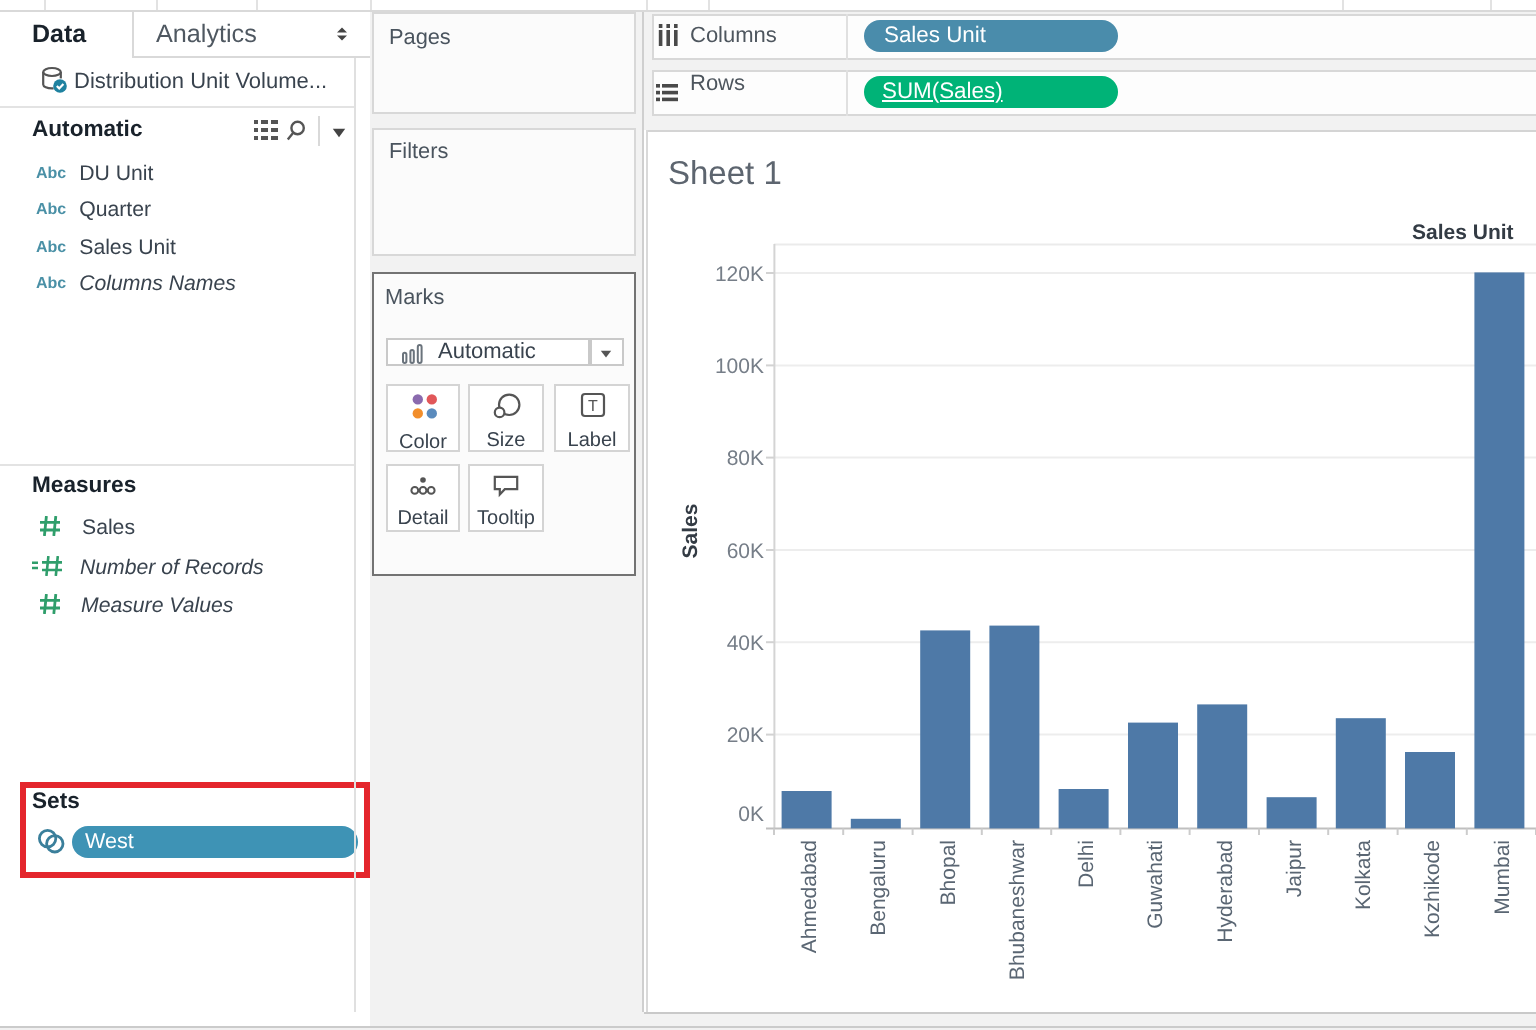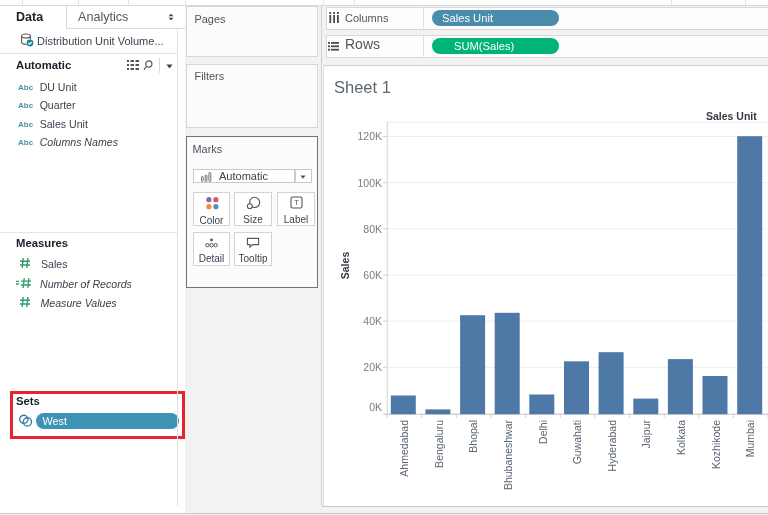--- a/index.html
+++ b/index.html
@@ -206,24 +206,24 @@
   <svg class="abs" style="left:328px;top:42px;" width="11" height="9" viewBox="0 0 11 9">
     <g fill="#4a4a4a">
       <rect x="0" y="0" width="2" height="1.8"></rect>
         <rect x="3" y="0" width="8" height="1.8"></rect>
       <rect x="0" y="3.4" width="2" height="1.8"></rect>
         <rect x="3" y="3.4" width="8" height="1.8"></rect>
       <rect x="0" y="6.8" width="2" height="1.8"></rect>
         <rect x="3" y="6.8" width="8" height="1.8"></rect>
     </g>
   </svg>
-  <div class="abs" style="left:345px;top:36px;font-size:14px;color:#4e565e;">Rows</div>
+  <div class="abs" style="left:345px;top:36px;font-size:11px;color:#4e565e;">Rows</div>
   <div class="abs" style="left:423px;top:35px;width:1px;height:23px;background:#e0e0e0;"></div>
   <div class="pill" style="left:432px;top:37.9px;width:127px;height:16.5px;line-height:16.5px;background:#00b377;">
-    <span style="margin-left:22px;">SUM(Sales)</span>
+    <span style="margin-left:9px;text-decoration:underline;">SUM(Sales)</span>
   </div>
 
   <div class="abs" style="left:322px;top:58.5px;width:446px;height:6px;background:#f2f2f2;"></div>
   <div class="abs" style="left:323px;top:64.5px;width:445px;height:1px;background:#d4d4d4;"></div>
   <div class="abs" style="left:323px;top:64.5px;width:1px;height:442px;background:#d9d9d9;"></div>
 
   <div class="abs" style="left:334px;top:78px;font-size:16.5px;color:#5d656f;">Sheet 1</div>
 
   <svg class="abs" style="left:322px;top:60px;" width="446" height="446" viewBox="322 60 446 446">
 

